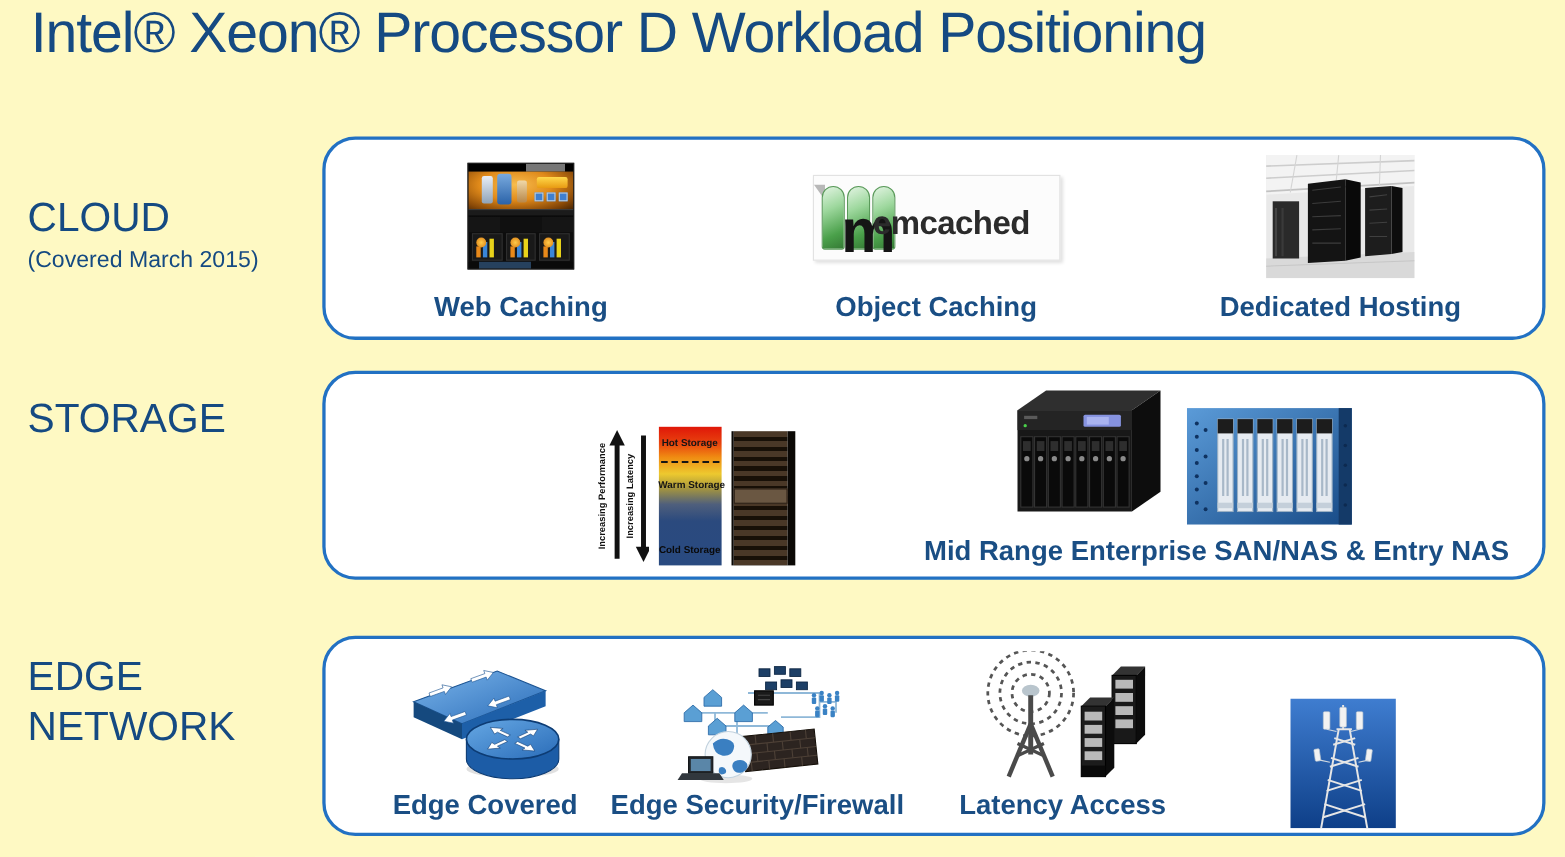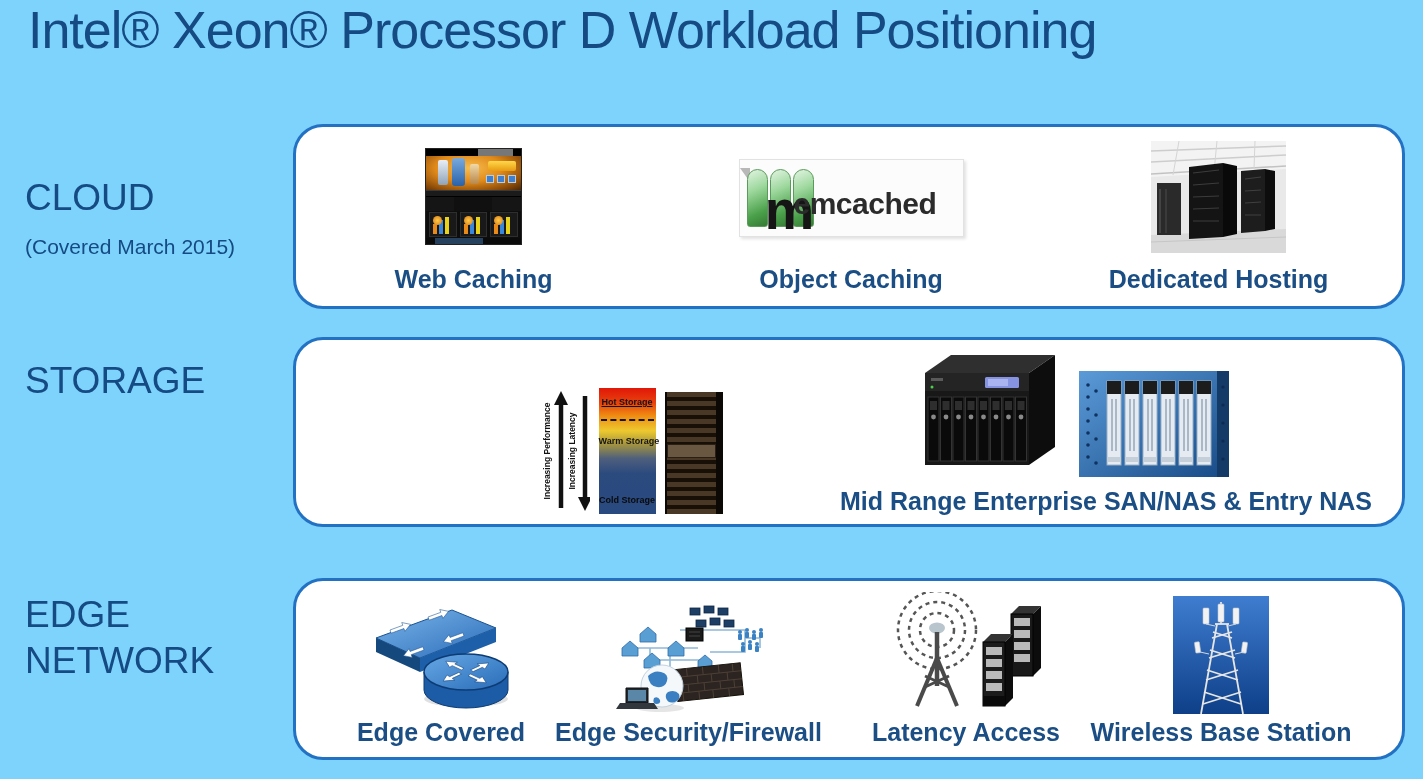--- a/index.html
+++ b/index.html
@@ -1,23 +1,23 @@
 <!DOCTYPE html>
 <html><head>
 <meta charset="utf-8">
 <style>
   * { margin:0; padding:0; box-sizing:border-box; }
   html,body { width:1423px; height:779px; background:#fff; font-family:"Liberation Sans",sans-serif; overflow:hidden; }
-  .slide { position:relative; width:1423px; height:779px; background:#7dd3fc; }
+  .slide { position:relative; width:1423px; height:779px; background:#fef9c3; }
 
   .title { position:absolute; left:28px; top:0px; font-size:52px; font-weight:normal; letter-spacing:-1px; color:#154a82; white-space:nowrap; }
 
   .side-label { position:absolute; left:25px; color:#154a82; }
   .side-main { font-size:37px; line-height:1.25; color:#154a82; }
-  .side-sub  { font-size:21px; color:#154a82; margin-top:14px; }
+  .side-sub  { font-size:21px; color:#154a82; margin-top:4px; }
   .cloud-label   { top:175px; }
   .storage-label { top:358px; }
   .edge-label    { top:592px; width:270px; }
 
   .box { position:absolute; left:293px; width:1112px; background:#fff; border:3px solid #2271c3; border-radius:30px; }
   .box-cloud   { top:124px; height:185px; }
   .box-storage { top:337px; height:190px; }
   .box-edge    { top:578px; height:182px; }
 
   .cell { position:absolute; top:0; bottom:0; display:flex; flex-direction:column; align-items:center; justify-content:flex-end; }
@@ -53,21 +53,21 @@
   .mc-arches { position:absolute; left:7px; top:9px; display:flex; gap:2px; }
   .mc-arches span { width:21px; height:58px; border-radius:11px 11px 3px 3px; background:linear-gradient(155deg,#e2f4e2 0%,#9ed89e 35%,#4aa04a 75%,#357a35 100%); border:1px solid #5a9a5a; }
   .mc-m { position:absolute; left:25px; bottom:-2px; font-size:56px; font-weight:bold; color:#151515; line-height:1; }
   .mc-rest { position:absolute; left:54px; bottom:15px; font-size:30px; font-weight:bold; color:#2b2b2b; letter-spacing:-0.5px; }
 
   
   .warm-cluster { display:flex; align-items:flex-end; gap:9px; margin-bottom:10px; }
   .grad-bar { position:relative; width:57px; height:126px;
     background:linear-gradient(to bottom,#e01708 0%,#e8430e 12%,#f08c12 22%,#edc92f 34%,#a8973c 44%,#4f5f7c 56%,#2b4a7e 68%,#294a80 100%); }
   .grad-label { position:absolute; width:100%; text-align:center; font-size:9px; font-weight:bold; color:#151515; white-space:nowrap; }
-  .grad-hot  { top:9px;text-decoration:underline; }
+  .grad-hot  { top:9px; }
   .grad-warm { top:48px; }
   .grad-cold { bottom:9px; color:#0a0a0a; }
   .grad-dash { position:absolute; top:31px; left:2px; right:2px; border-top:2px dashed #151515; }
   .rack { position:relative; width:58px; height:122px; border-left:2px solid #0b0805; border-right:7px solid #0b0805;
     background:repeating-linear-gradient(to bottom,#4a3827 0 5px,#181007 5px 9px); }
   .rack::after { content:""; position:absolute; top:52px; left:0; right:0; height:12px; background:#6a5742; border:1px solid #2a1f15; }
 
   .san-imgs { display:flex; align-items:flex-end; gap:22px; margin-bottom:10px; transform:translateX(-38px); }
 
   svg text { font-family:"Liberation Sans",sans-serif; }
@@ -529,18 +529,17 @@
           <rect x="22" y="46" width="5" height="11" rx="1" transform="rotate(-8 24 51)"></rect>
           <rect x="69" y="46" width="5" height="11" rx="1" transform="rotate(8 71 51)"></rect>
         </g>
         <g stroke="#d0d8e0" stroke-width="1">
           <line x1="33" y1="28" x2="42" y2="30"></line>
             <line x1="63" y1="28" x2="55" y2="30"></line>
           <line x1="27" y1="56" x2="36" y2="58"></line>
             <line x1="71" y1="56" x2="62" y2="58"></line>
         </g>
       </svg>
-      <figcaption class="caption">Wireless Base Station</figcaption>
     </figure>
 
   </section>
 
 </div>
 
 </body></html>

